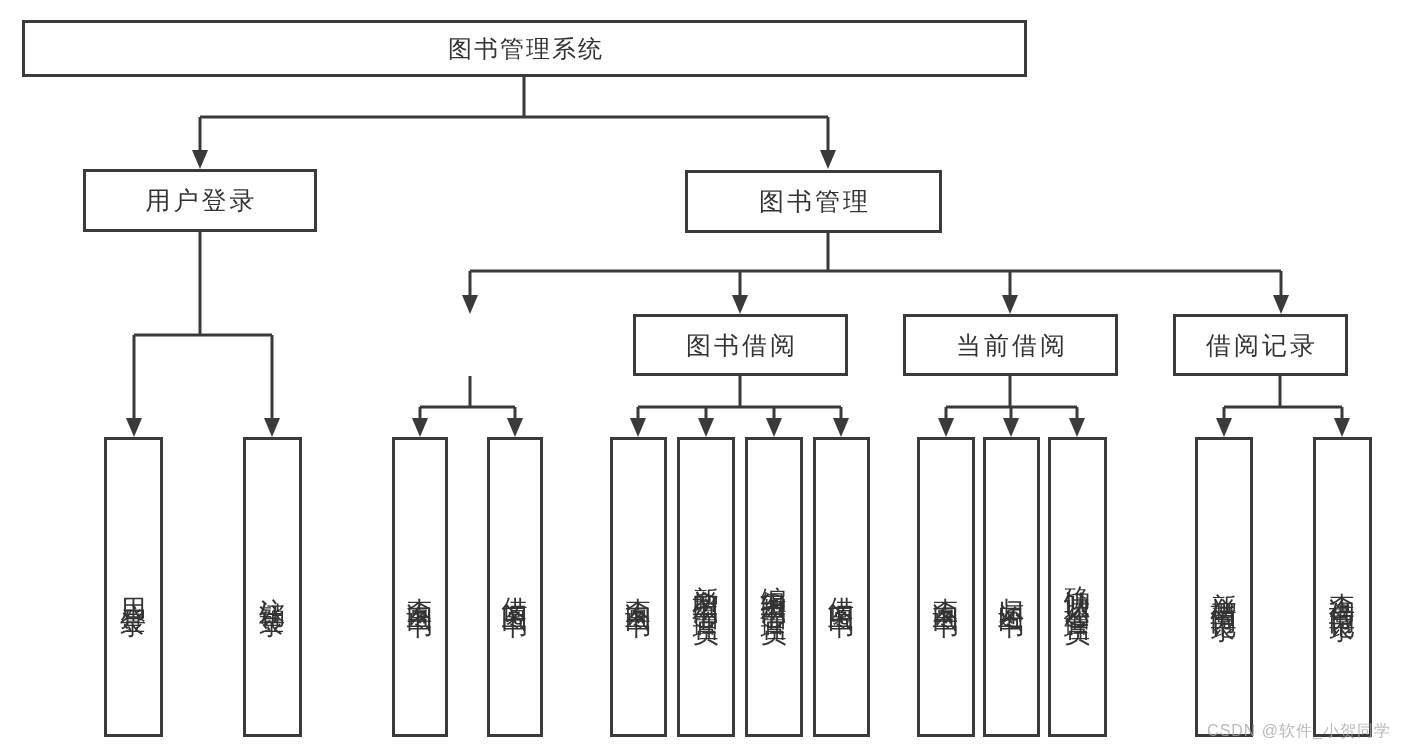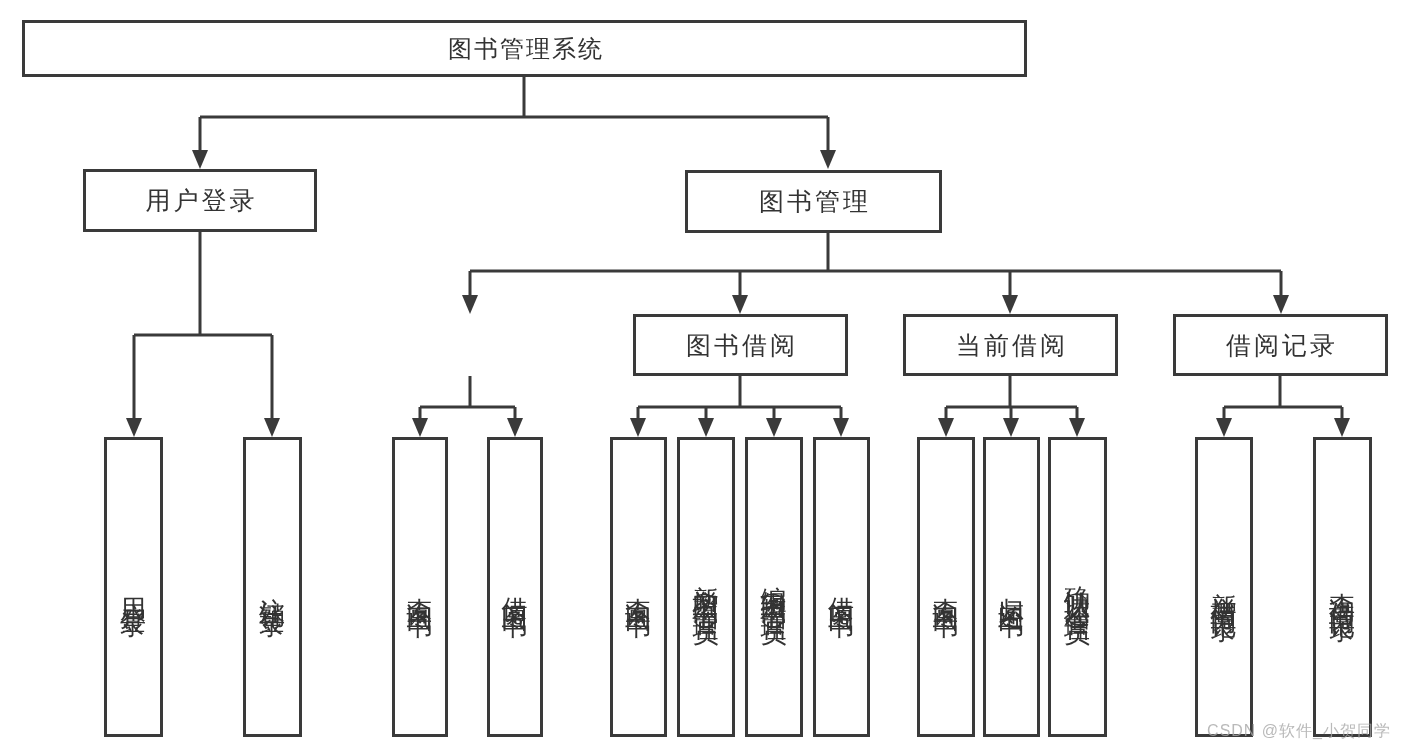--- a/index.html
+++ b/index.html
@@ -113,21 +113,21 @@
     </g>
   </svg>
 
   <div class="node hnode rootnode" style="left:22px;top:13px;width:1005px;height:57px;">图书管理系统</div>
 
   <div class="node hnode" style="left:83px;top:169px;width:234px;height:63px;">用户登录</div>
   <div class="node hnode" style="left:685px;top:170px;width:257px;height:63px;">图书管理</div>
 
   <div class="node hnode" style="left:903px;top:314px;width:215px;height:62px;">当前借阅</div>
   <div class="node hnode" style="left:633px;top:314px;width:215px;height:62px;">图书借阅</div>
-  <div class="node hnode" style="left:1173px;top:314px;width:215px;height:62px;">借阅记录</div>
+  <div class="node hnode" style="left:1173px;top:314px;width:175px;height:62px;">借阅记录</div>
 
   <div class="node vnode" style="left:104px;top:437px;width:59px;height:300px;">用户登录</div>
   <div class="node vnode" style="left:243px;top:437px;width:59px;height:300px;">注销登录</div>
 
   <div class="node vnode" style="left:392px;top:437px;width:56px;height:300px;">查询图书</div>
   <div class="node vnode" style="left:487px;top:437px;width:56px;height:300px;">借阅图书</div>
 
   <div class="node vnode" style="left:610px;top:437px;width:57px;height:300px;">查询图书</div>
   <div class="node vnode" style="left:677px;top:437px;width:58px;height:300px;">新增图书（管理员）</div>
   <div class="node vnode" style="left:745px;top:437px;width:58px;height:300px;">编辑图书（管理员）</div>

